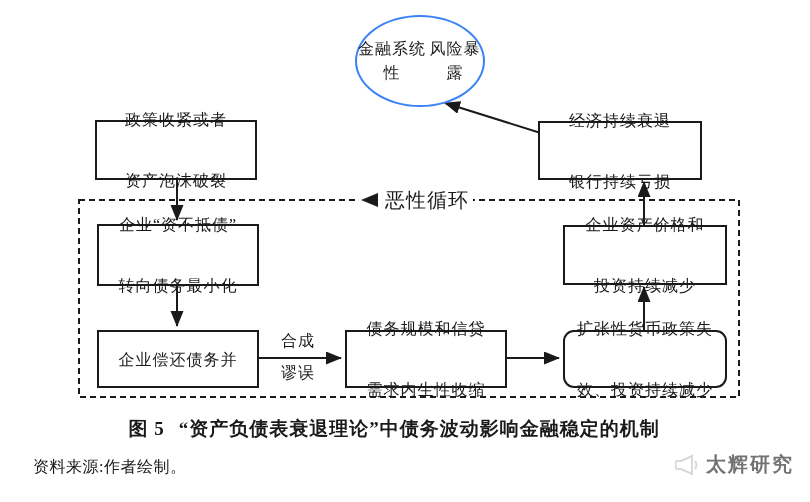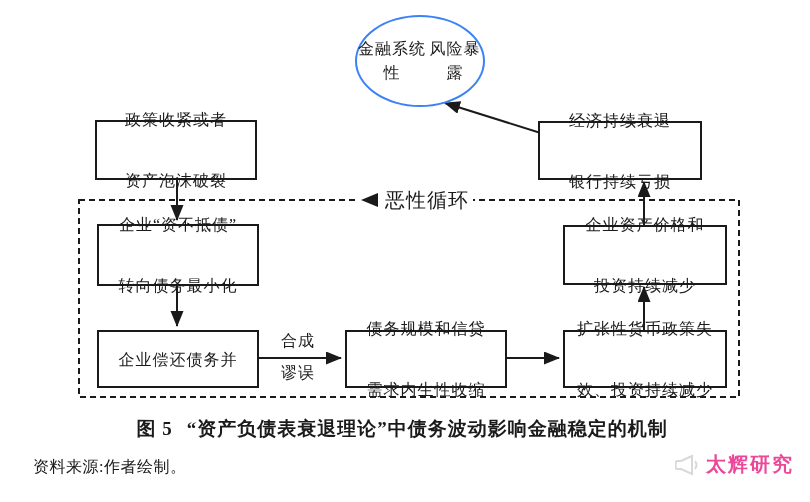--- a/index.html
+++ b/index.html
@@ -24,31 +24,31 @@
     display:flex;align-items:center;padding:0 4px;font-size:20px;letter-spacing:1px;
   }
   .tri-left{
     width:0;height:0;border-top:7px solid transparent;border-bottom:7px solid transparent;
     border-right:17px solid #1a1a1a;margin-right:7px;
   }
   .fallacy{
     position:absolute;z-index:3;width:60px;text-align:center;font-size:16px;letter-spacing:1px;
   }
   .caption{
-    position:absolute;z-index:2;left:12px;top:416px;width:780px;text-align:center;
+    position:absolute;z-index:2;left:4px;top:416px;width:780px;text-align:center;
     font-weight:bold;font-size:19px;letter-spacing:1px;
   }
   .caption .cap-prefix{margin-right:14px;}
   .source-line{
     position:absolute;z-index:2;left:33px;top:457px;font-size:16px;letter-spacing:0.5px;
   }
   .source-line .src-label{font-weight:normal;}
   .watermark{
     position:absolute;z-index:2;right:16px;top:451px;display:flex;align-items:center;gap:5px;
-    color:#ec4899;font-size:20px;font-weight:bold;letter-spacing:2px;
+    color:#737373;font-size:20px;font-weight:bold;letter-spacing:2px;
     font-family:"Liberation Sans","DejaVu Sans",sans-serif;
   }
 </style>
 </head>
 <body>
 
 <div class="stage">
 
   <svg class="layer" viewBox="0 0 810 502">
     <defs>
@@ -101,21 +101,21 @@
 
   <div class="node" style="left:97px;top:330px;width:158px;height:54px;">
     <span>企业偿还债务并</span>
   </div>
 
   <div class="node" style="left:345px;top:330px;width:158px;height:54px;">
     <span>债务规模和信贷</span>
     <span>需求内生性收缩</span>
   </div>
 
-  <div class="node" style="left:563px;top:330px;width:160px;height:54px;">
+  <div class="node" style="left:563px;top:330px;width:160px;height:54px;border-radius:11px;">
     <span>扩张性货币政策失</span>
     <span>效、投资持续减少</span>
   </div>
 
   <div class="cycle-label">
     <span class="tri-left"></span>
     <span>恶性循环</span>
   </div>
 
   <div class="fallacy" style="left:268px;top:331px;">

